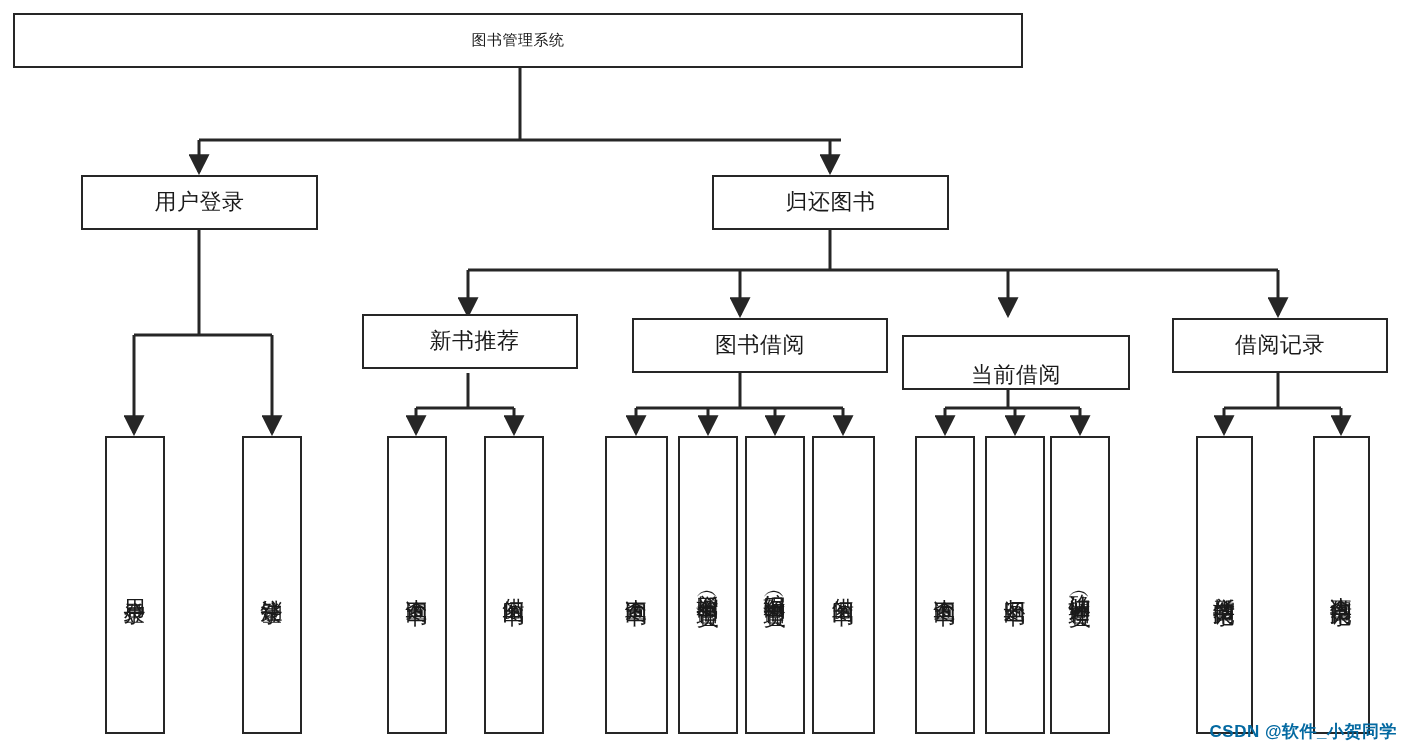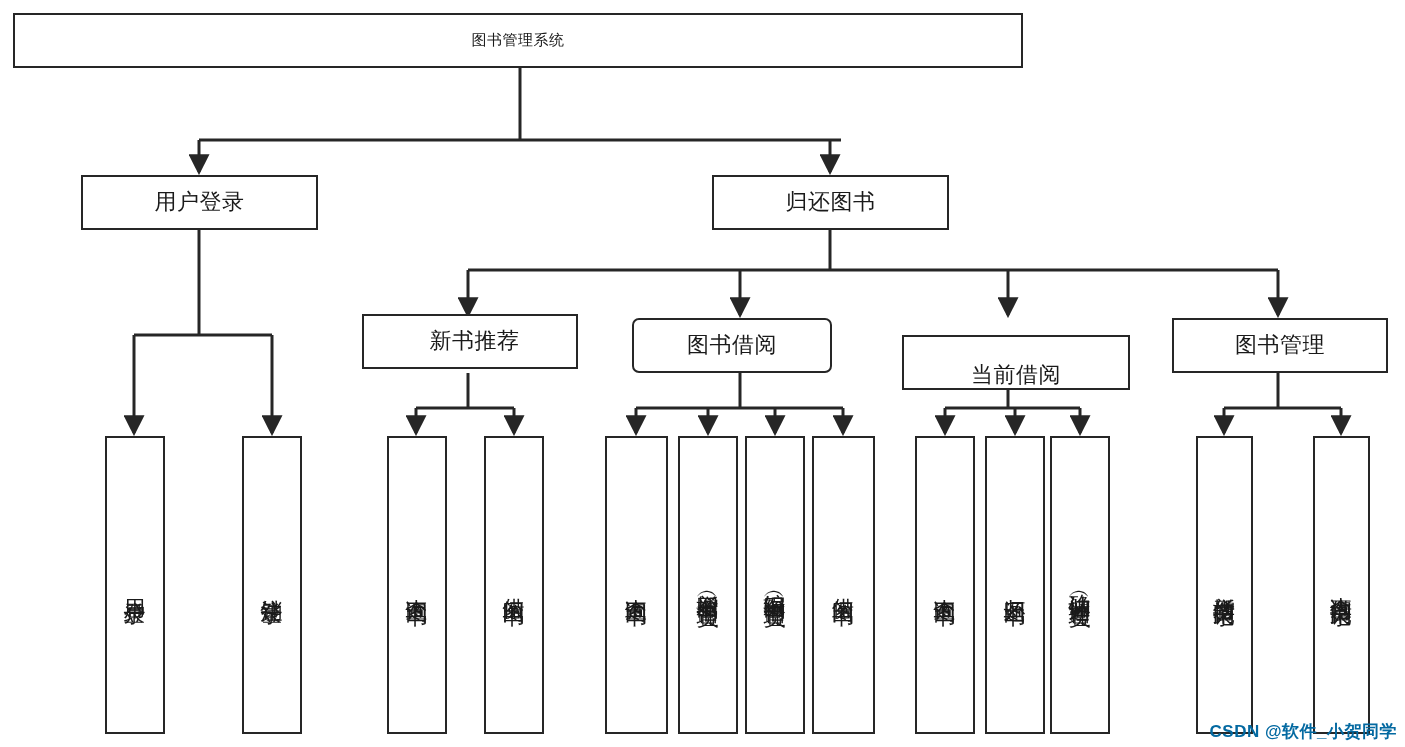--- a/index.html
+++ b/index.html
@@ -137,28 +137,28 @@
   <div class="node horiz" style="left:81px; top:175px; width:237px; height:55px;">
     <span class="label">用户登录</span>
   </div>
   <div class="node horiz" style="left:712px; top:175px; width:237px; height:55px;">
     <span class="label">归还图书</span>
   </div>
 
   <div class="node horiz" style="left:362px; top:314px; width:216px; height:55px;padding-left:9px;">
     <span class="label">新书推荐</span>
   </div>
-  <div class="node horiz" style="left:632px; top:318px; width:200px; height:55px;border-radius:7px;">
+  <div class="node horiz" style="left:632px; top:318px; width:256px; height:55px;">
     <span class="label">图书借阅</span>
   </div>
   <div class="node horiz" style="left:902px; top:335px; width:228px; height:55px;align-items:flex-end;">
     <span class="label">当前借阅</span>
   </div>
   <div class="node horiz" style="left:1172px; top:318px; width:216px; height:55px;">
-    <span class="label">图书管理</span>
+    <span class="label">借阅记录</span>
   </div>
 
   <div class="node vert" style="left:105px; top:436px; width:60px; height:298px;">
     <span class="label">用户登录</span>
   </div>
   <div class="node vert" style="left:242px; top:436px; width:60px; height:298px;">
     <span class="label">注销登录</span>
   </div>
   <div class="node vert" style="left:387px; top:436px; width:60px; height:298px;">
     <span class="label">查询图书</span>

